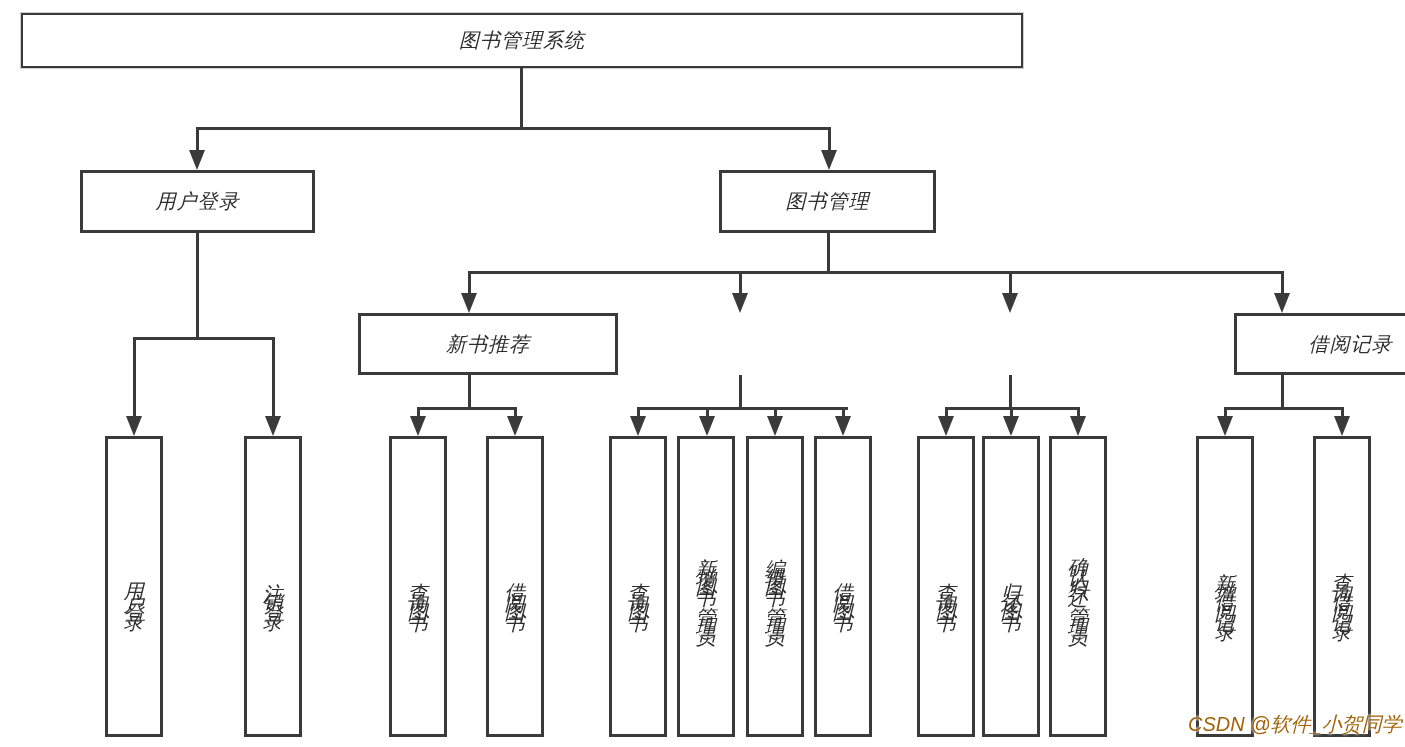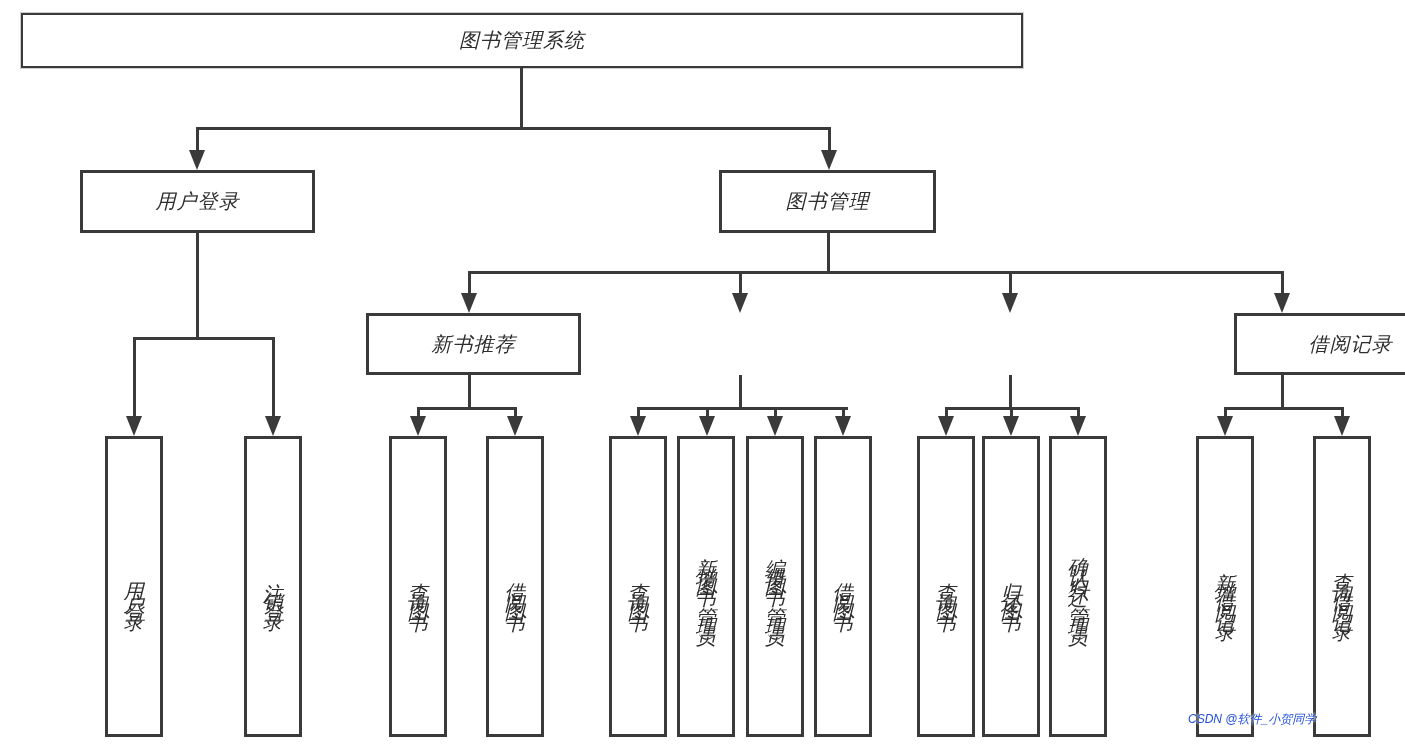--- a/index.html
+++ b/index.html
@@ -48,22 +48,22 @@
     width: 0; height: 0;
     border-left: 8px solid transparent;
     border-right: 8px solid transparent;
     border-top: 20px solid #3a3a3a;
   }
 
   .watermark {
     position: absolute;
     left: 1188px;
     top: 711px;
-    font-size: 12px;
-    color: #1d4ed8;
+    font-size: 20px;
+    color: #a16207;
     white-space: nowrap;
     z-index: 5;
     text-shadow: 0 0 3px #ffffff, 0 0 3px #ffffff;
   }
 </style>
 </head>
 <body>
 
 <div class="canvas">
 
@@ -72,21 +72,21 @@
   </div>
 
   <div class="node" style="left:80px; top:170px; width:235px; height:63px;">
     <span class="lbl">用户登录</span>
   </div>
 
   <div class="node" style="left:711px; top:170px; width:217px; height:63px;margin-left:8px;">
     <span class="lbl">图书管理</span>
   </div>
 
-  <div class="node" style="left:366px; top:313px; width:215px; height:62px;">
+  <div class="node" style="left:358px; top:313px; width:260px; height:62px;">
     <span class="lbl">新书推荐</span>
   </div>
 
 
 
   <div class="node" style="left:1234px; top:313px; width:233px; height:62px;">
     <span class="lbl">借阅记录</span>
   </div>
 
   <div class="node leaf" style="left:105px; top:436px; width:58px; height:301px;">

